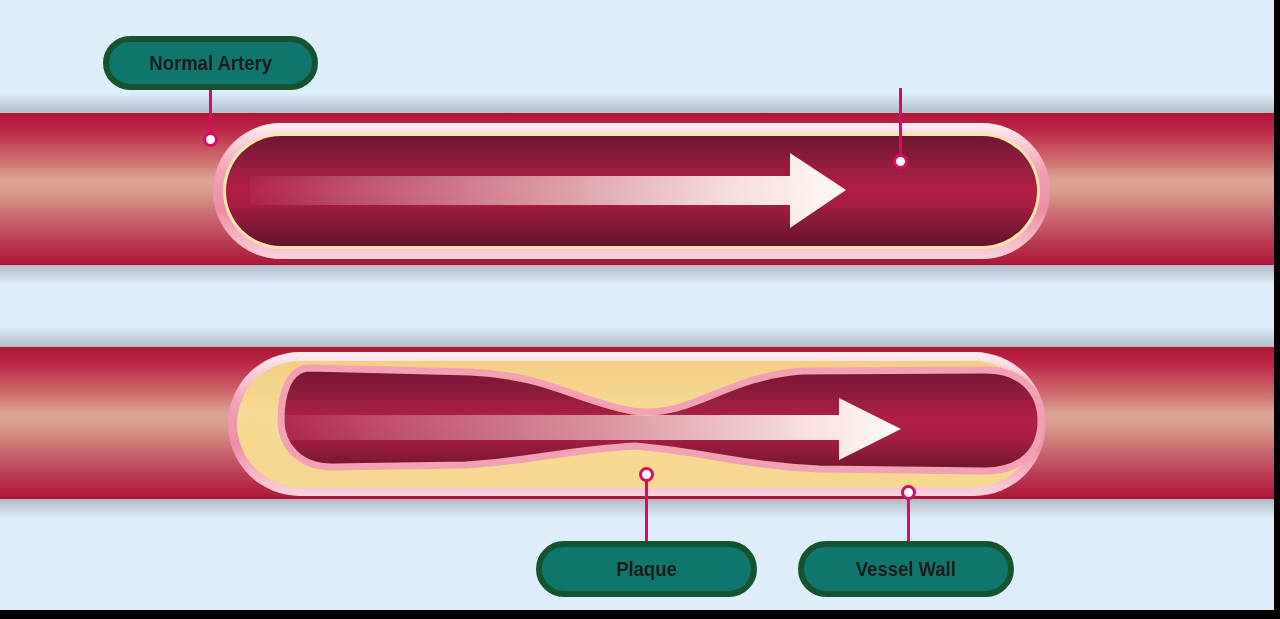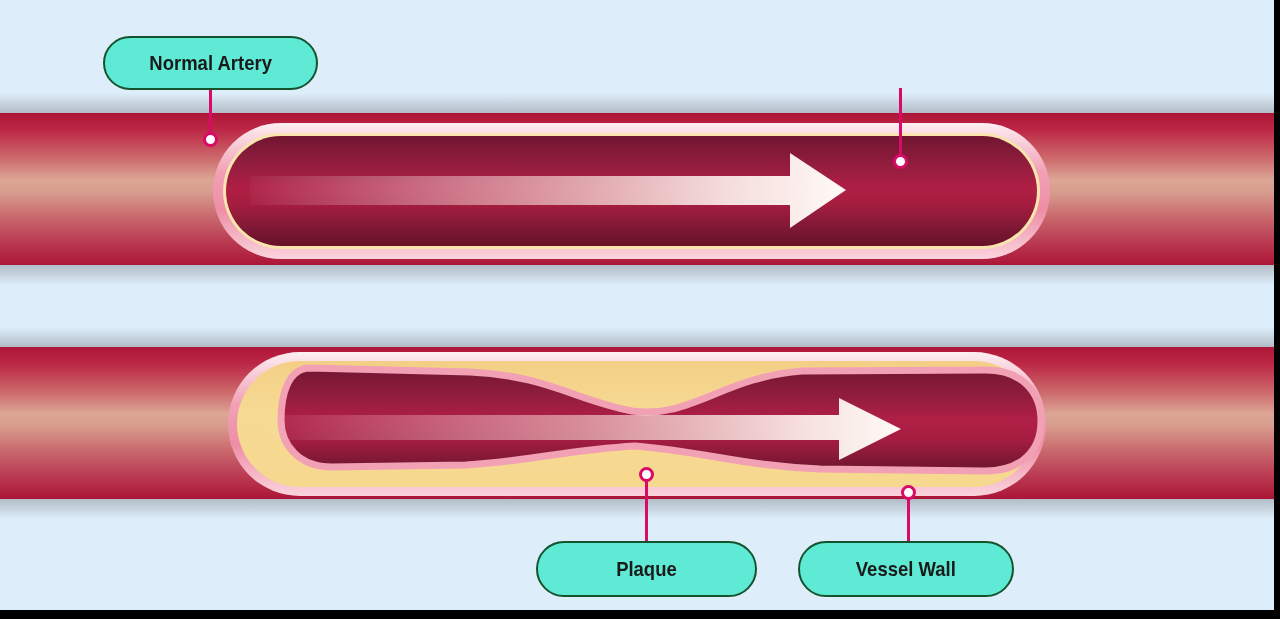--- a/index.html
+++ b/index.html
@@ -39,21 +39,21 @@
   }
   .plaque-pill{
     position:absolute;border-radius:999px;
     background:linear-gradient(180deg,#f3cf85 0%,#f7da93 40%,#f6d88f 100%);
   }
   .layer-svg{position:absolute;left:0;top:0;width:1280px;height:152px;}
 
   
   .callout{
     position:absolute;display:flex;align-items:center;justify-content:center;
-    background:#5eead4;border:2px solid #14532d;border-radius:29px;
+    background:#0f766e;border:6px solid #14532d;border-radius:29px;
     box-sizing:border-box;z-index:30;
   }
   .callout .txt{
     display:inline-block;transform:scaleX(0.88);
     font-weight:bold;font-size:21px;color:#1a1a1a;letter-spacing:0px;white-space:nowrap;
   }
   .leader{position:absolute;width:3px;background:#d90a68;z-index:25;}
   .dot{
     position:absolute;width:9px;height:9px;border:3px solid #d90a68;border-radius:50%;
     background:#fff;z-index:26;

